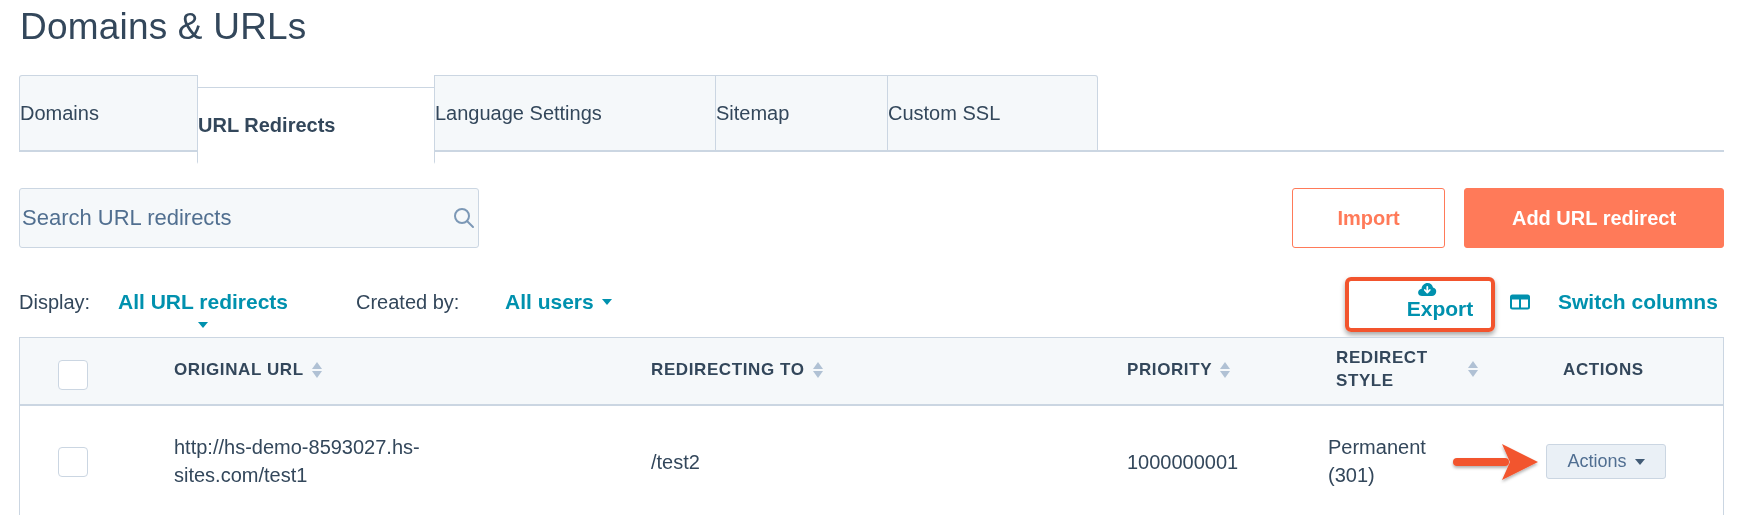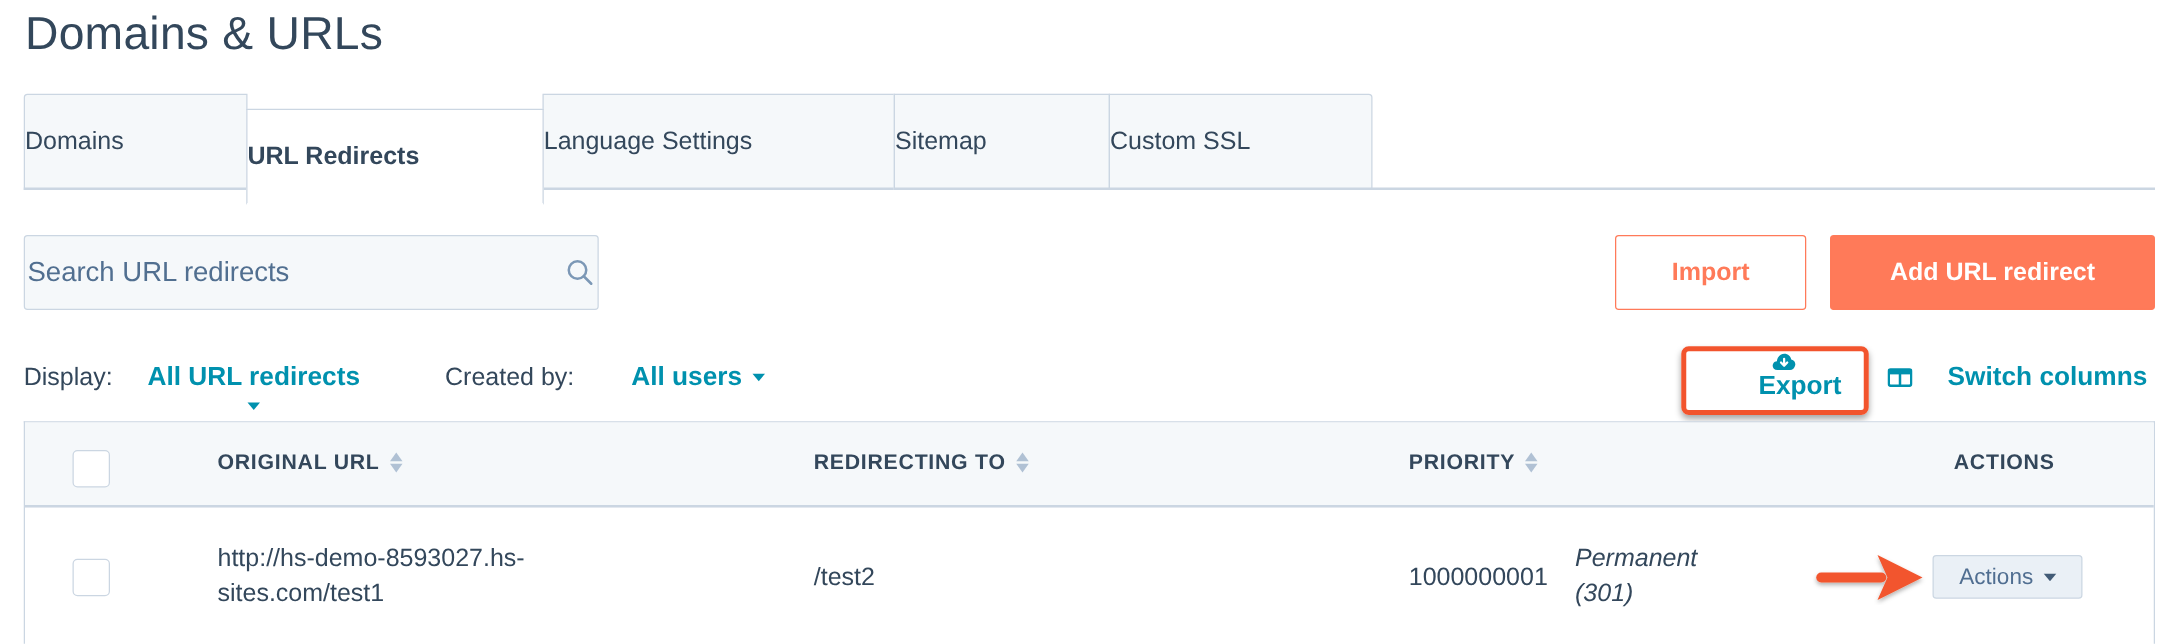--- a/index.html
+++ b/index.html
@@ -138,34 +138,44 @@
           <span class="down"></span>
         </span>
     </div>
     <div class="th" style="left:1107px; top:22px;">
       <span>PRIORITY</span>
       <span class="sort">
           <span class="up"></span>
           <span class="down"></span>
         </span>
     </div>
+    <div class="th" style="left:1316px; top:8px; line-height:23px;">
+      <span style="display:flex; flex-direction:column; width:118px;">
+        <span>REDIRECT</span>
+        <span>STYLE</span>
+      </span>
+      <span class="sort" style="margin-left:6px;">
+          <span class="up"></span>
+          <span class="down"></span>
+        </span>
+    </div>
     <div class="th" style="left:1543px; top:22px;">
       <span>ACTIONS</span>
     </div>
   </div>
 
   <div>
     <div class="checkbox" style="left:38px; top:109px;"></div>
     <div class="td" style="left:154px; top:95px;">
       <div>http://hs-demo-8593027.hs-</div>
       <div>sites.com/test1</div>
     </div>
     <div class="td" style="left:631px; top:110px;">/test2</div>
     <div class="td" style="left:1107px; top:110px;">1000000001</div>
-    <div class="td" style="left:1240px; top:95px;font-style:italic;">
+    <div class="td" style="left:1308px; top:95px;">
       <div>Permanent</div>
       <div>(301)</div>
     </div>
     <div class="actions-btn">
       <span>Actions</span>
       <span class="caret"></span>
     </div>
   </div>
 </div>
 

